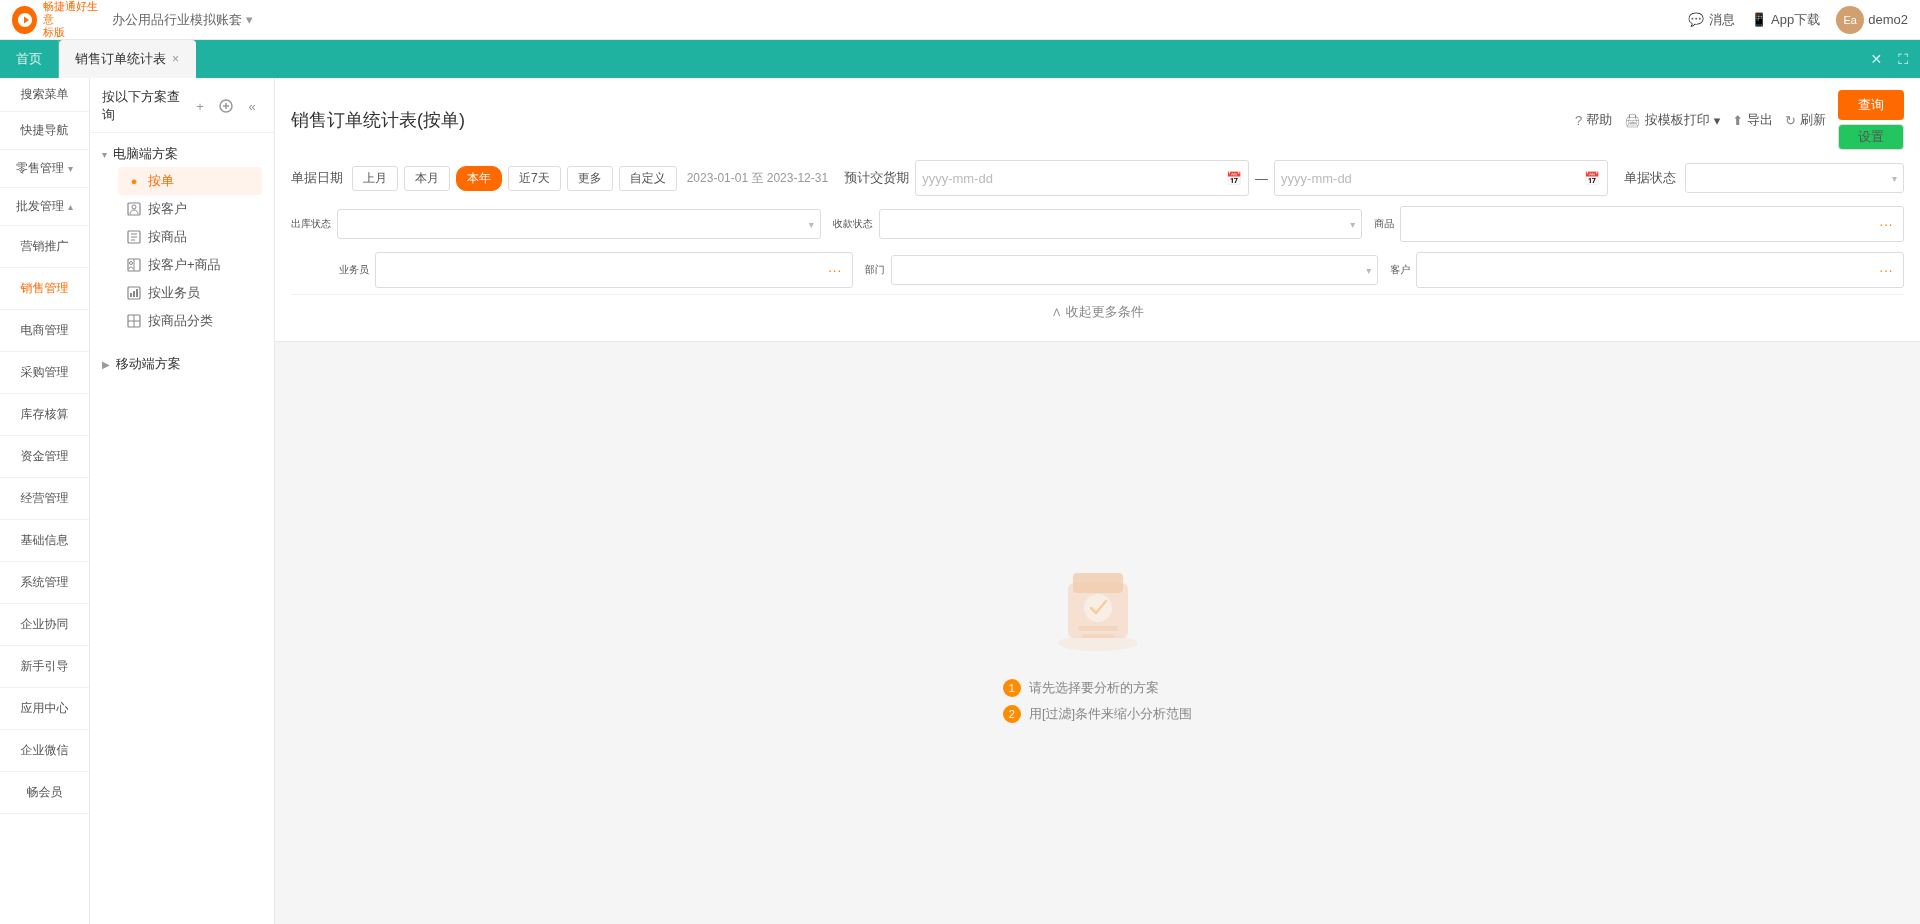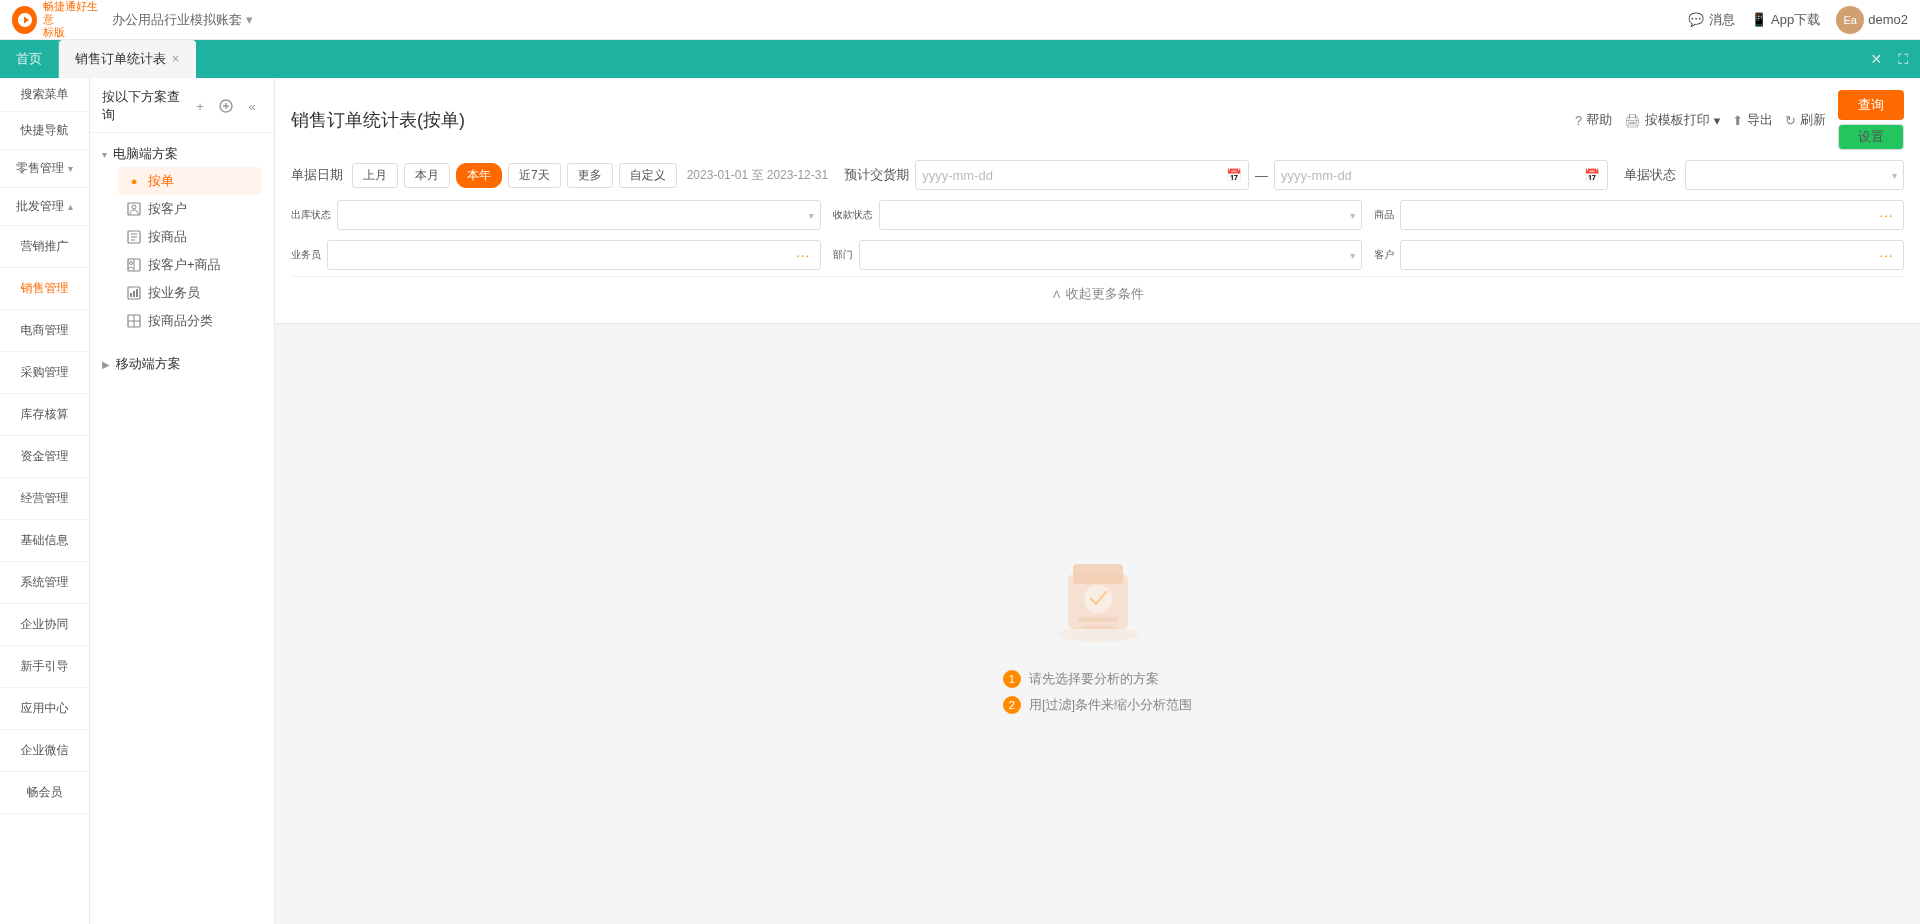--- a/index.html
+++ b/index.html
@@ -414,21 +414,21 @@
     }
     .filter-cell-input {
       flex: 1;
       display: flex;
       align-items: center;
     }
     .input-with-icon {
       flex: 1;
       display: flex;
       align-items: center;
-      height: 30px;
+      height: 36px;
       border: 1px solid #ddd;
       border-radius: 3px;
       padding: 0 6px;
       background: white;
       gap: 4px;
     }
     .input-text {
       flex: 1;
       font-size: 13px;
       color: #bbb;
@@ -746,21 +746,21 @@
             <span class="filter-cell-label">商品</span>
             <div class="filter-cell-input">
               <div class="input-with-icon" style="flex:1;">
                 <span class="input-text"></span>
                 <span class="ellipsis-btn">···</span>
               </div>
             </div>
           </div>
         </div>
 
-        <div style="display:grid; grid-template-columns:1fr 1fr 1fr; gap:12px; margin-bottom:6px;">
+        <div style="display:grid; grid-template-columns:1fr 1fr 1fr; gap:12px; margin-bottom:6px;margin-left:48px;">
           <div class="filter-cell">
             <span class="filter-cell-label">业务员</span>
             <div class="filter-cell-input">
               <div class="input-with-icon" style="flex:1;">
                 <span class="input-text"></span>
                 <span class="ellipsis-btn">···</span>
               </div>
             </div>
           </div>
           <div class="filter-cell">

